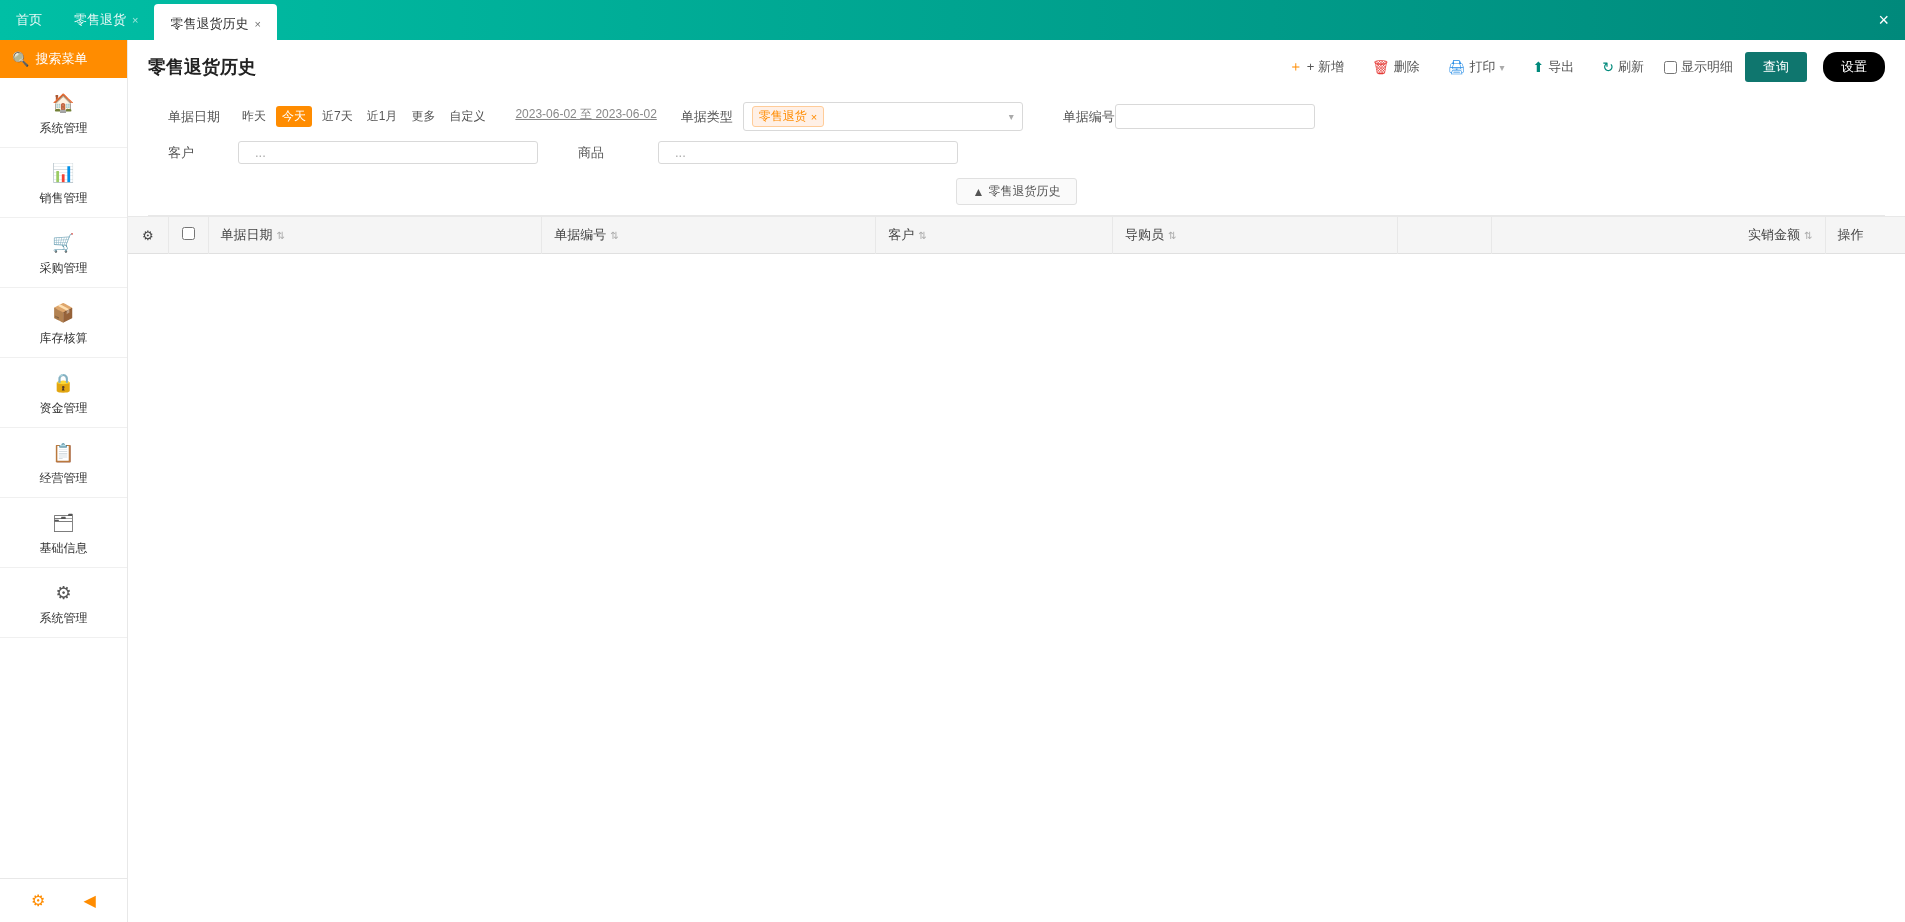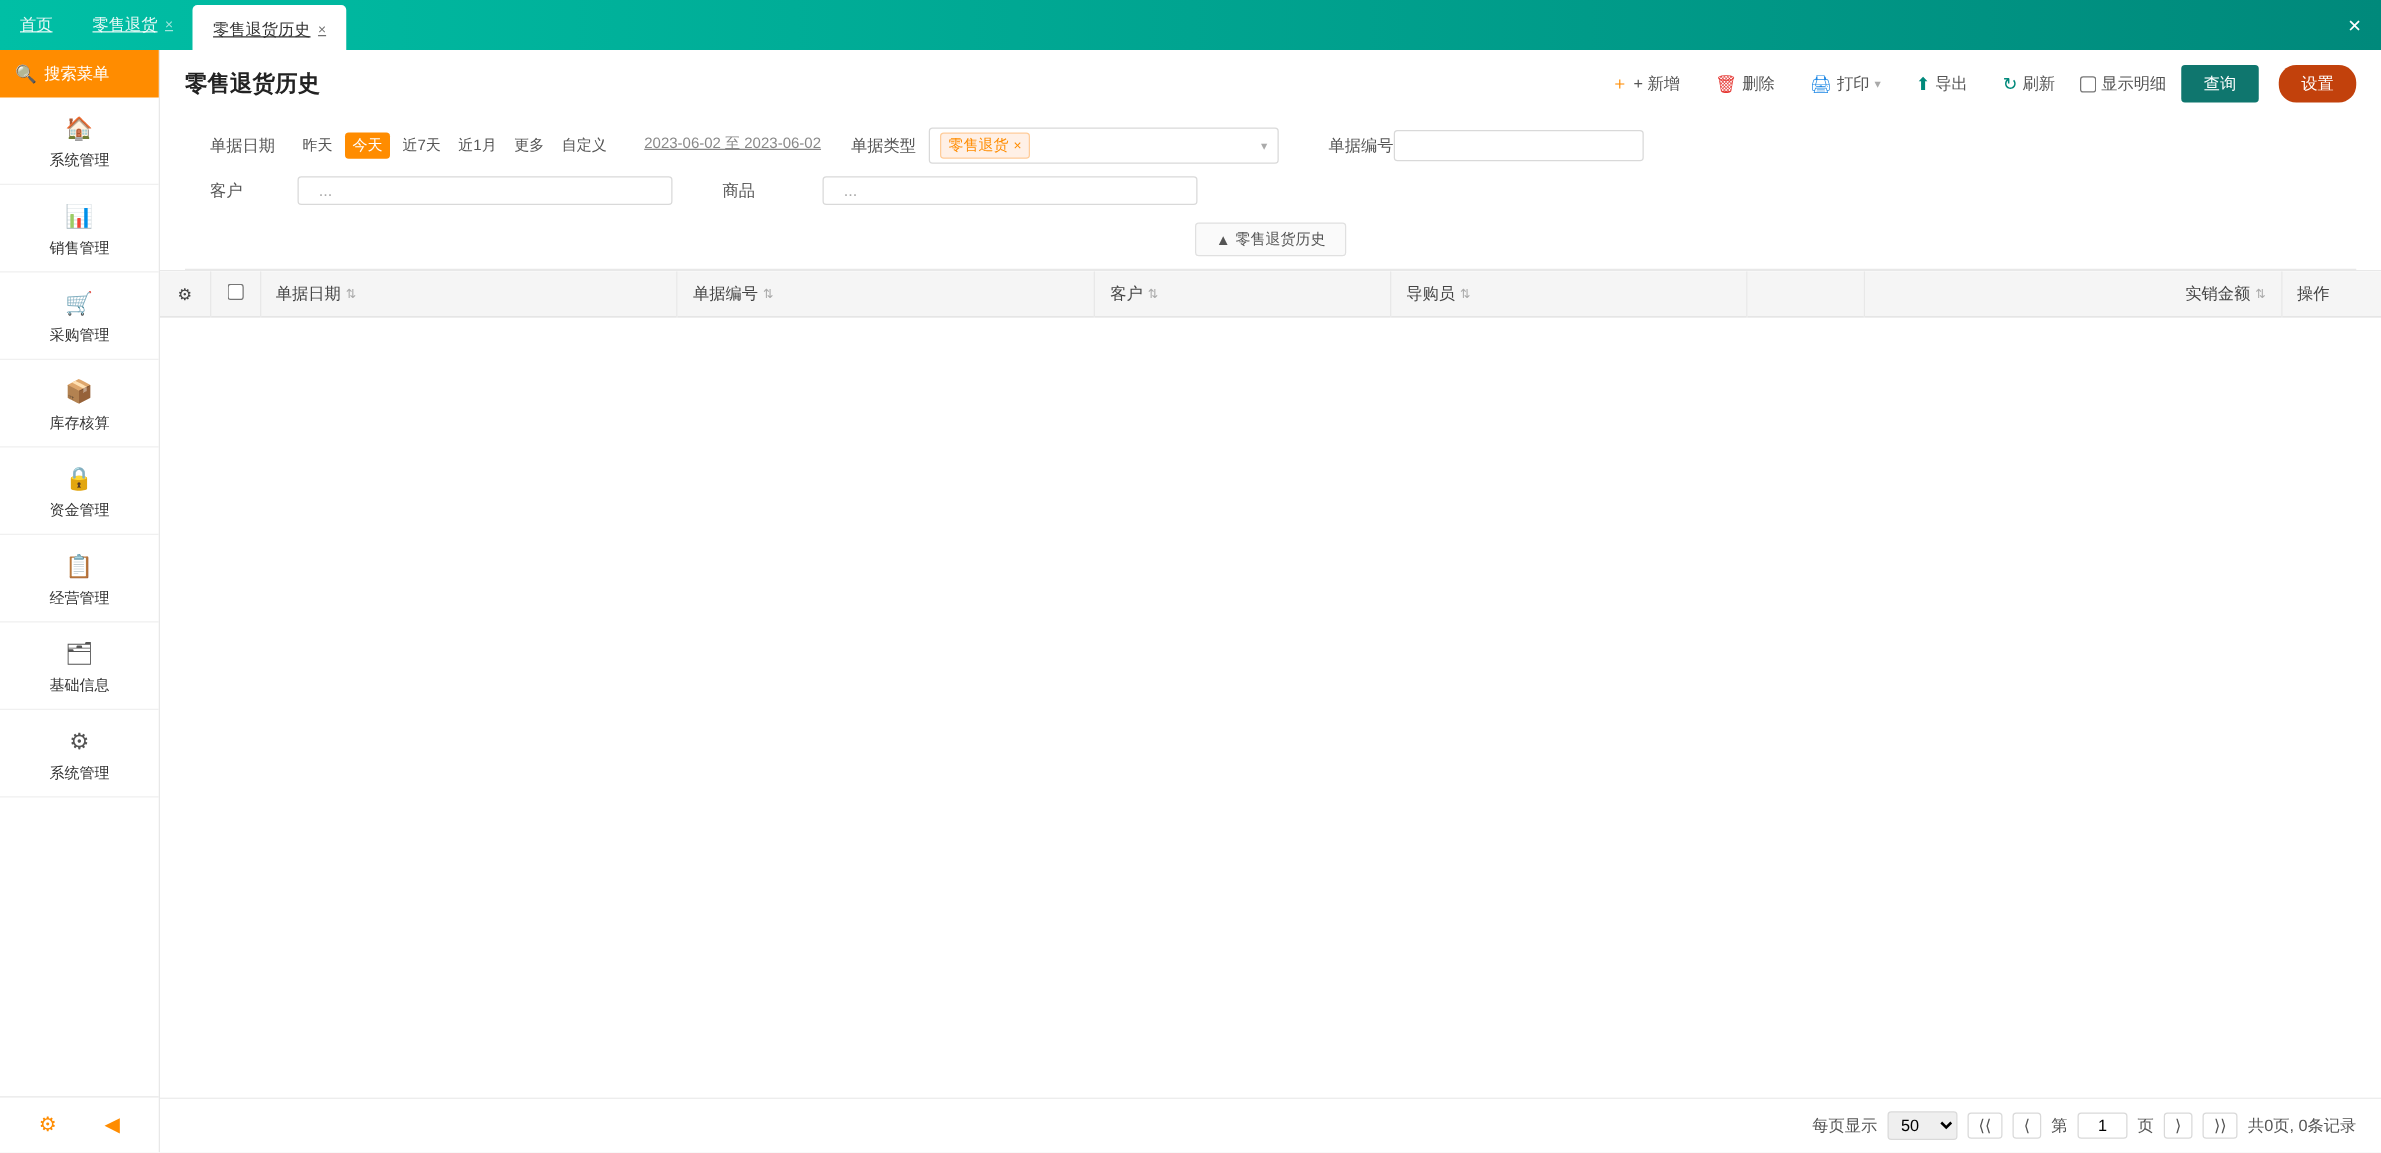--- a/index.html
+++ b/index.html
@@ -23,21 +23,20 @@
     }
     .top-tab {
       display: flex;
       align-items: center;
       padding: 15px 16px;
       font-size: 13px;
       color: rgba(255,255,255,0.9);
       cursor: pointer;
       gap: 6px;
       height: 100%;
-      text-decoration: underline;
     }
     .top-tab.active {
       background: #fff;
       color: #333;
       border-radius: 4px 4px 0 0;
       margin-top: 4px;
     }
     .top-tab .close-x {
       font-size: 11px;
       opacity: 0.7;
@@ -160,21 +159,21 @@
     .btn-query {
       background: #0f766e;
       color: white;
       border: none;
       padding: 6px 18px;
       border-radius: 3px;
       cursor: pointer;
       font-size: 13px;
     }
     .btn-setting {
-      background: #c2410c;
+      background: #000000;
       color: white;
       border: none;
       padding: 6px 18px;
       border-radius: 14px;
       cursor: pointer;
       font-size: 13px;
       margin-left: 4px;
     }
     .show-detail-check {
       display: flex;
@@ -580,31 +579,15 @@
             </th>
             <th style="width:80px;">操作</th>
           </tr>
         </thead>
         <tbody>
         </tbody>
       </table>
 
     </div>
 
-    <div class="pagination-bar">
-      <span class="page-size-label">每页显示</span>
-      <select class="page-size-select">
-        <option>20</option>
-        <option selected="">50</option>
-        <option>100</option>
-      </select>
-      <button class="page-nav-btn">⟨⟨</button>
-      <button class="page-nav-btn">⟨</button>
-      <span>第</span>
-      <input class="page-input" type="text" value="1" style="">
-      <span>页</span>
-      <button class="page-nav-btn">⟩</button>
-      <button class="page-nav-btn">⟩⟩</button>
-      <span class="page-total">共0页, 0条记录</span>
-    </div>
 
   </div>
 </div>
 
 </body></html>

